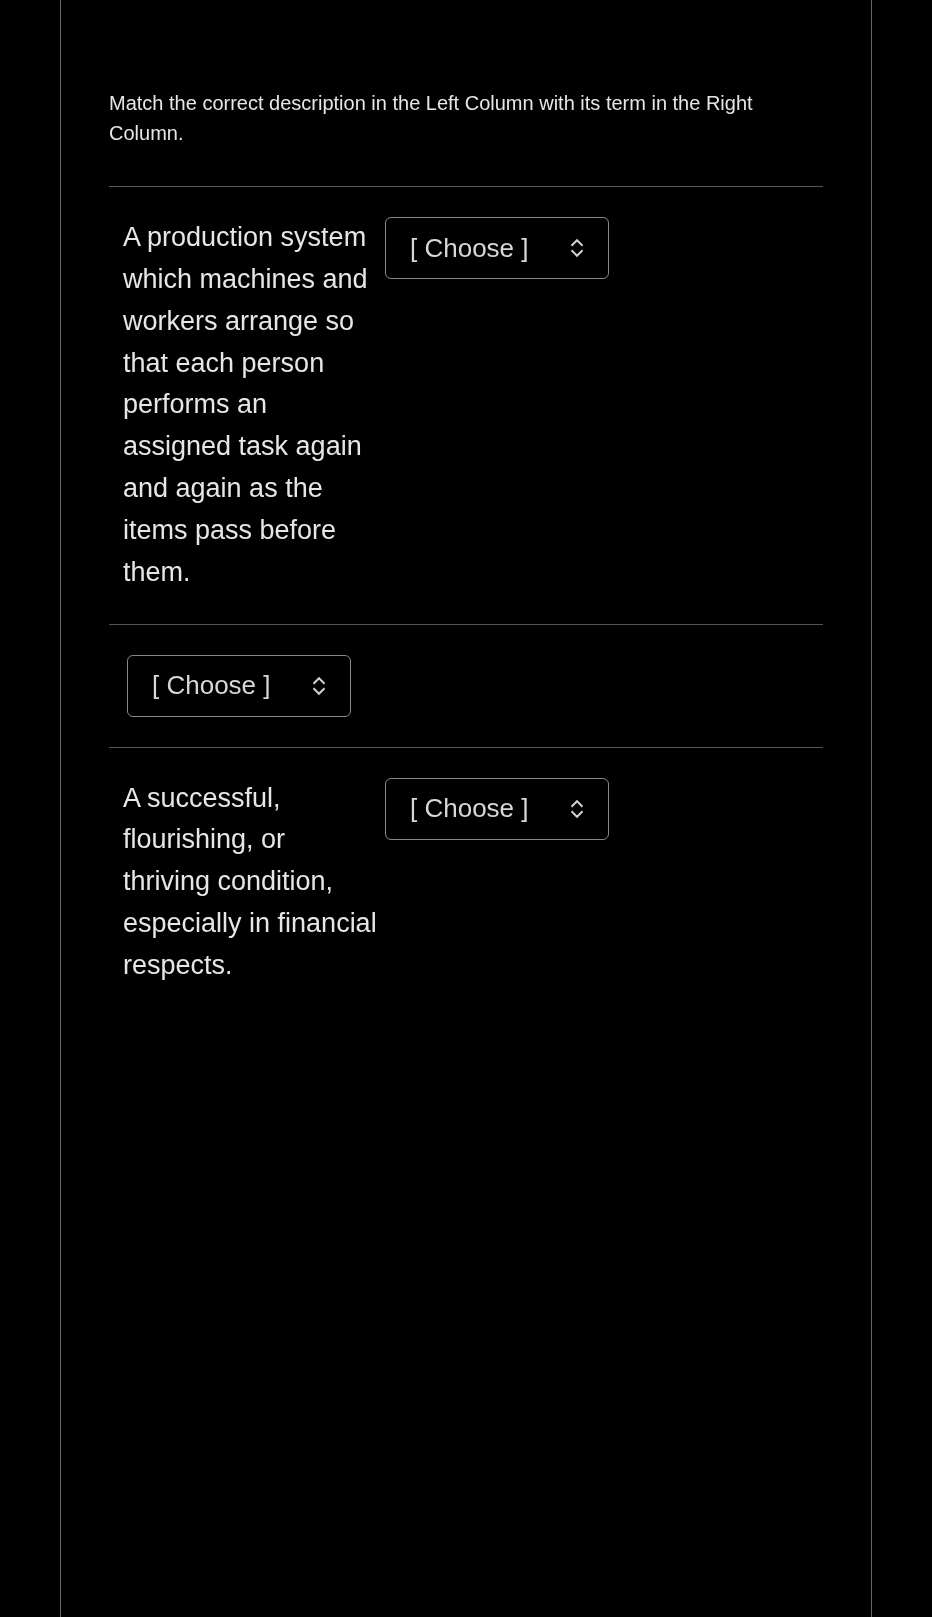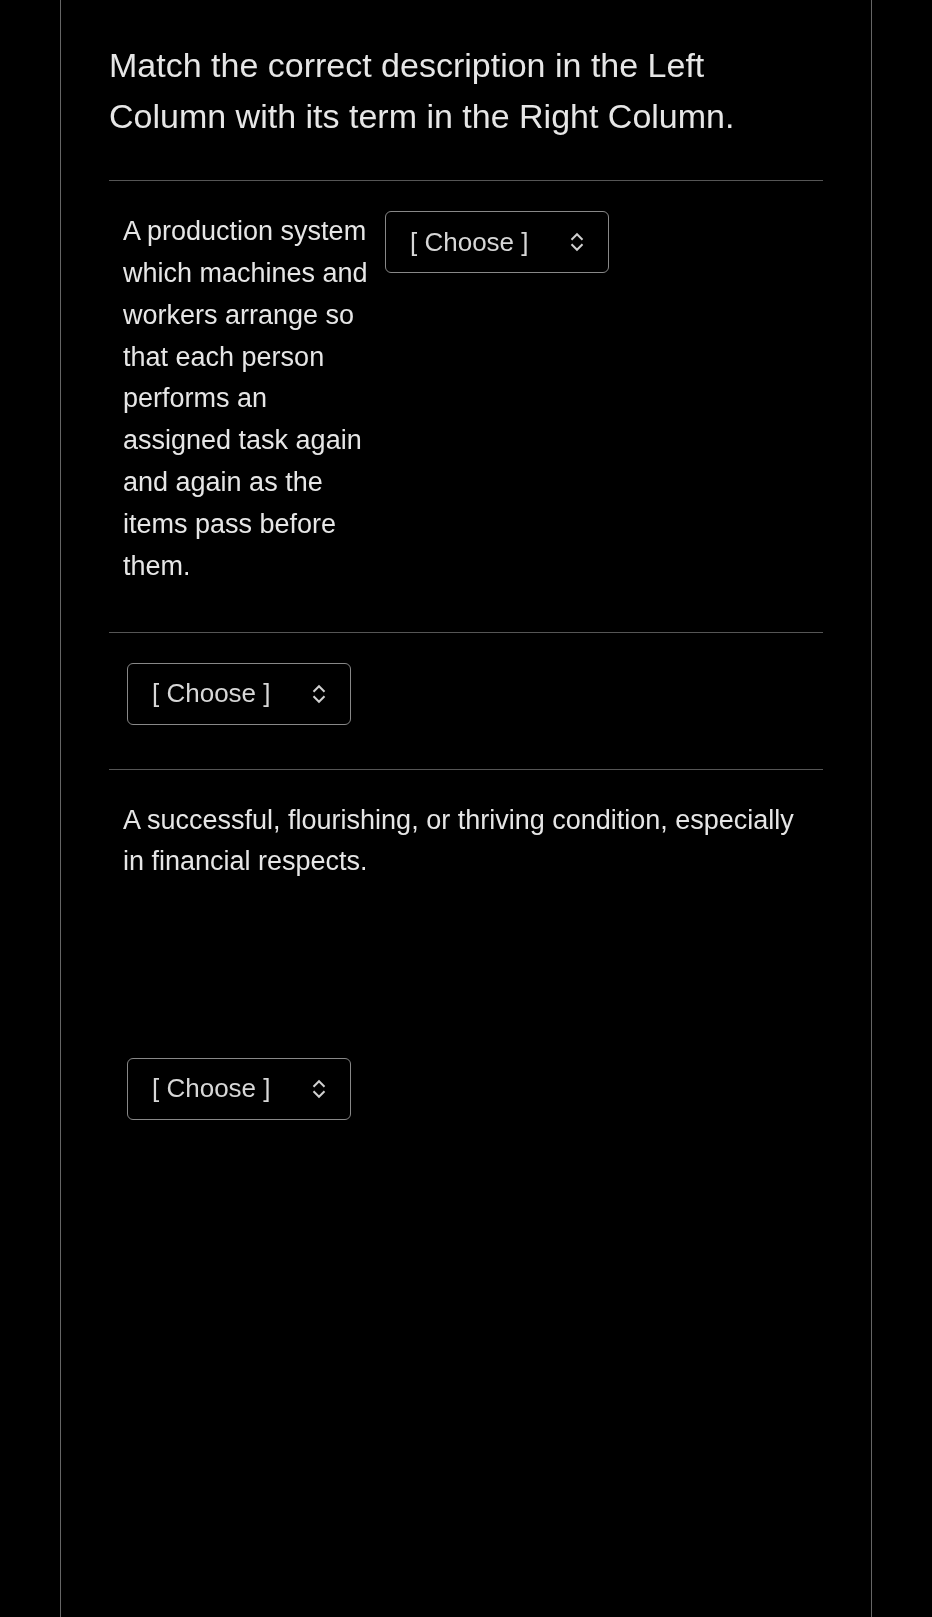--- a/index.html
+++ b/index.html
@@ -18,39 +18,39 @@
   .page-wrap {
     padding: 0 60px 0 60px;
   }
   .card {
     border-left: 1px solid #666;
     border-right: 1px solid #666;
     padding: 40px 48px 60px 48px;
     min-height: 1617px;
   }
   .instructions {
-    font-size: 34px;
+    font-size: 20px;
     line-height: 1.5;
     color: #e6e6e6;
     padding-bottom: 38px;
+    margin-top: 48px;
   }
   .divider {
     border: none;
     border-top: 1px solid #555;
     margin: 0;
   }
   .row {
     display: flex;
     align-items: flex-start;
-    padding: 30px 0 44px 14px;
+    padding: 30px 0 30px 14px;
     border-bottom: 1px solid #555;
   }
   .row:last-child {
     border-bottom: none;
-    flex-direction: column;
   }
   .desc {
     flex: 0 0 258px;
     font-size: 27px;
     line-height: 1.55;
     color: #e6e6e6;
     padding-right: 4px;
   }
   .select-wrap {
     flex: 0 0 auto;

